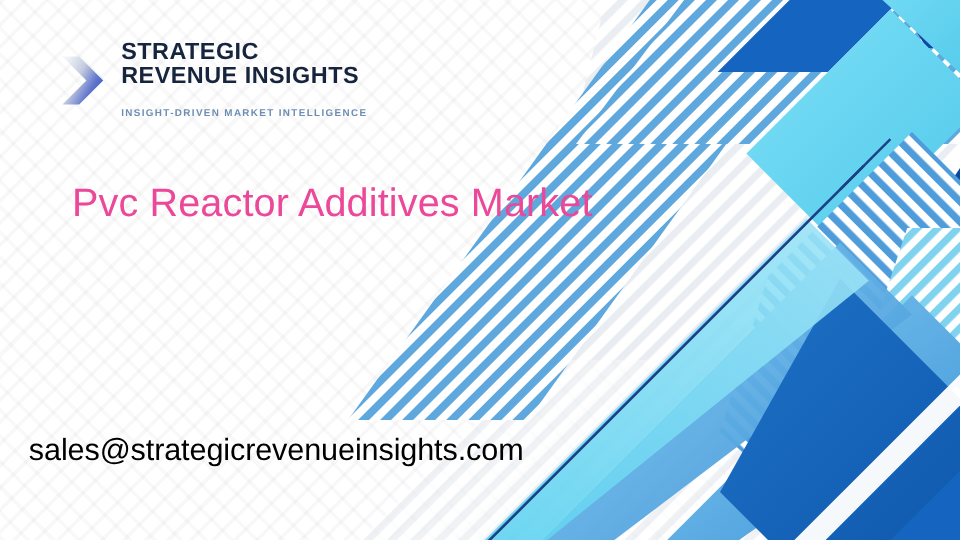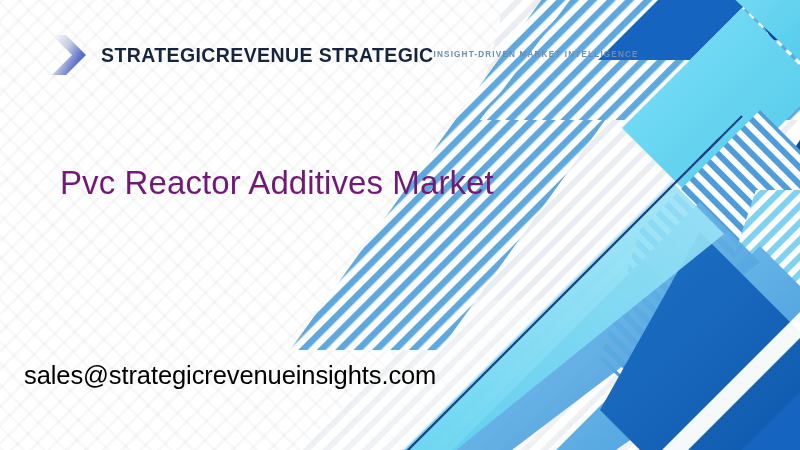--- a/index.html
+++ b/index.html
@@ -46,45 +46,45 @@
   
   .logo {
     position: absolute;
     left: 50px;
     top: 33px;
     display: flex;
     align-items: center;
     gap: 9px;
   }
   .logo-mark { width: 42px; height: 44px; display: block; }
-  .logo-words { display: flex; }
+  .logo-words { display: flex; flex-direction: column; }
   .logo-line1, .logo-line2 {
     font-size: 19.5px;
     font-weight: bold;
     color: #16253d;
     letter-spacing: 0.4px;
     line-height: 20px;
   }
   .logo-tagline {
-    margin-top: 5px;
+    margin-top: 17px;
     font-size: 8.2px;
     font-weight: bold;
     color: #6d8db3;
     letter-spacing: 1.15px;
     line-height: 10px;
   }
 
   
   .title {
     position: absolute;
     left: 60px;
-    top: 164px;
+    top: 150px;
     font-size: 33px;
     font-weight: 400;
-    color: #701a75;
+    color: #ec4899;
     letter-spacing: 0.1px;
     white-space: nowrap;
   }
 
   
   .email {
     position: absolute;
     left: 24px;
     top: 361px;
     font-size: 25.5px;
@@ -194,21 +194,21 @@
           <stop offset="0" stop-color="#f3f5f8"></stop>
           <stop offset="0.38" stop-color="#c3ccdf"></stop>
           <stop offset="0.72" stop-color="#5f74cd"></stop>
           <stop offset="1" stop-color="#2f53c8"></stop>
         </linearGradient>
       </defs>
       <path d="M2 2 L22 22 L2 42 L16 42 L36 22 L16 2 Z" fill="url(#chev)"></path>
     </svg>
     <div class="logo-words">
       <div class="logo-line1">STRATEGIC</div>
-      <div class="logo-line2">REVENUE STRATEGIC</div>
+      <div class="logo-line2">REVENUE INSIGHTS</div>
       <div class="logo-tagline">INSIGHT-DRIVEN MARKET INTELLIGENCE</div>
     </div>
   </div>
 
   <div class="title">Pvc Reactor Additives Market</div>
 
   <div class="email">sales@strategicrevenueinsights.com</div>
 
 </div>
 

